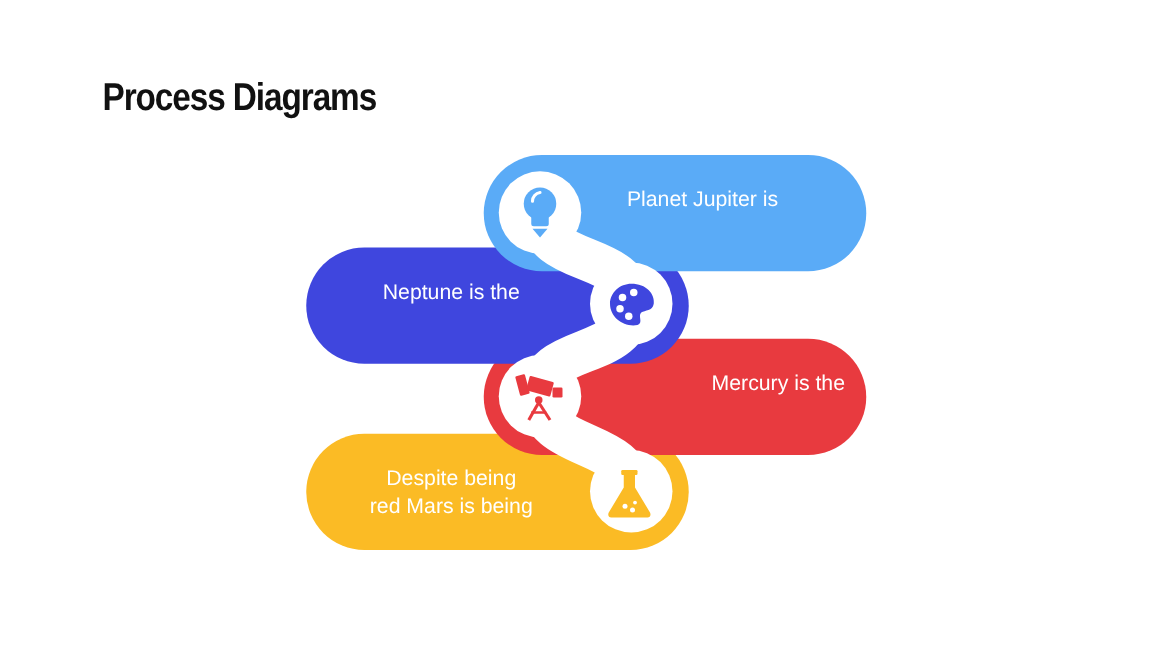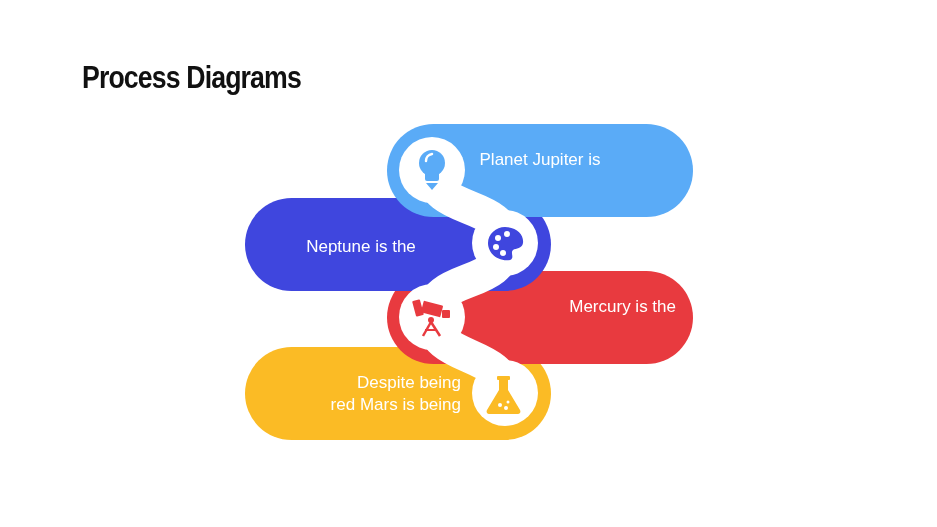--- a/index.html
+++ b/index.html
@@ -71,25 +71,25 @@
 
   <g fill="#FBBB25">
     <rect x="497" y="376" width="13" height="4" rx="1"></rect>
     <path d="M499,380 L508,380 L508,390 L520,410 C521,412 520,414 518,414 L489,414 C487,414 486,412 487,410 L499,390 Z"></path>
     <circle cx="500" cy="405" r="2" fill="#ffffff"></circle>
     <circle cx="508" cy="402" r="1.5" fill="#ffffff"></circle>
     <circle cx="506" cy="408" r="2" fill="#ffffff"></circle>
   </g>
 </svg>
 
-<div class="lbl" style="left:440px; top:149px;">
+<div class="lbl" style="left:462px; top:149px;">
   <span>Planet Jupiter is</span>
 </div>
-<div class="lbl" style="left:261px; top:236px;">
+<div class="lbl" style="left:261px; top:223px;">
   <span>Neptune is the</span>
 </div>
 <div class="lbl" style="left:476px; top:296px;text-align:right;">
   <span>Mercury is the</span>
 </div>
-<div class="lbl" style="left:261px; top:372px;text-align:right;">
+<div class="lbl" style="left:261px; top:372px;">
   <span>Despite being</span>
   <span>red Mars is being</span>
 </div>
 
 </body></html>

